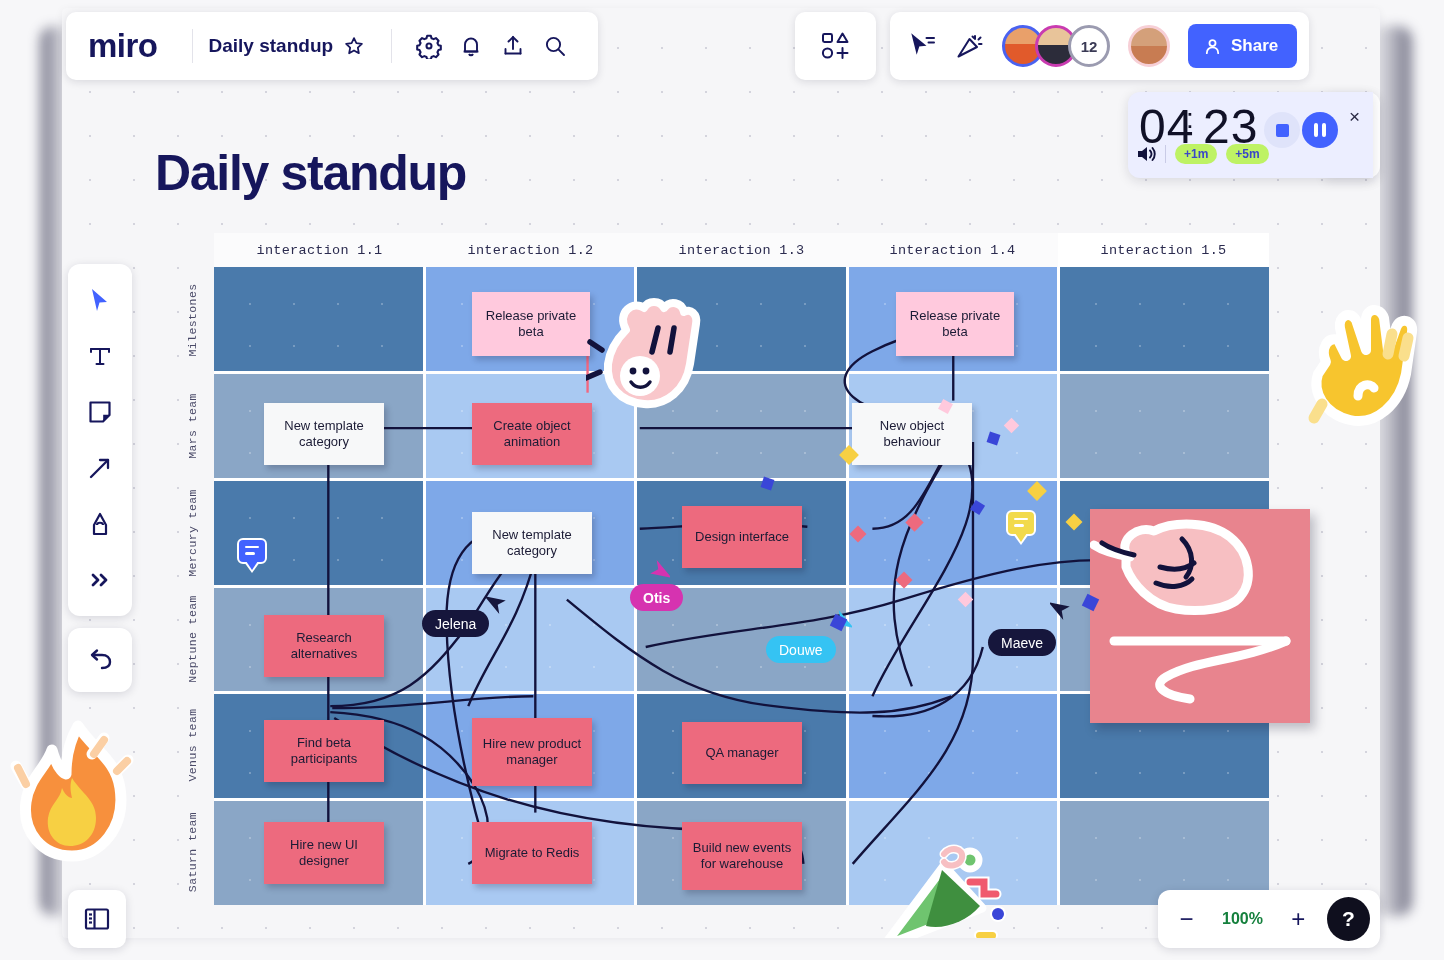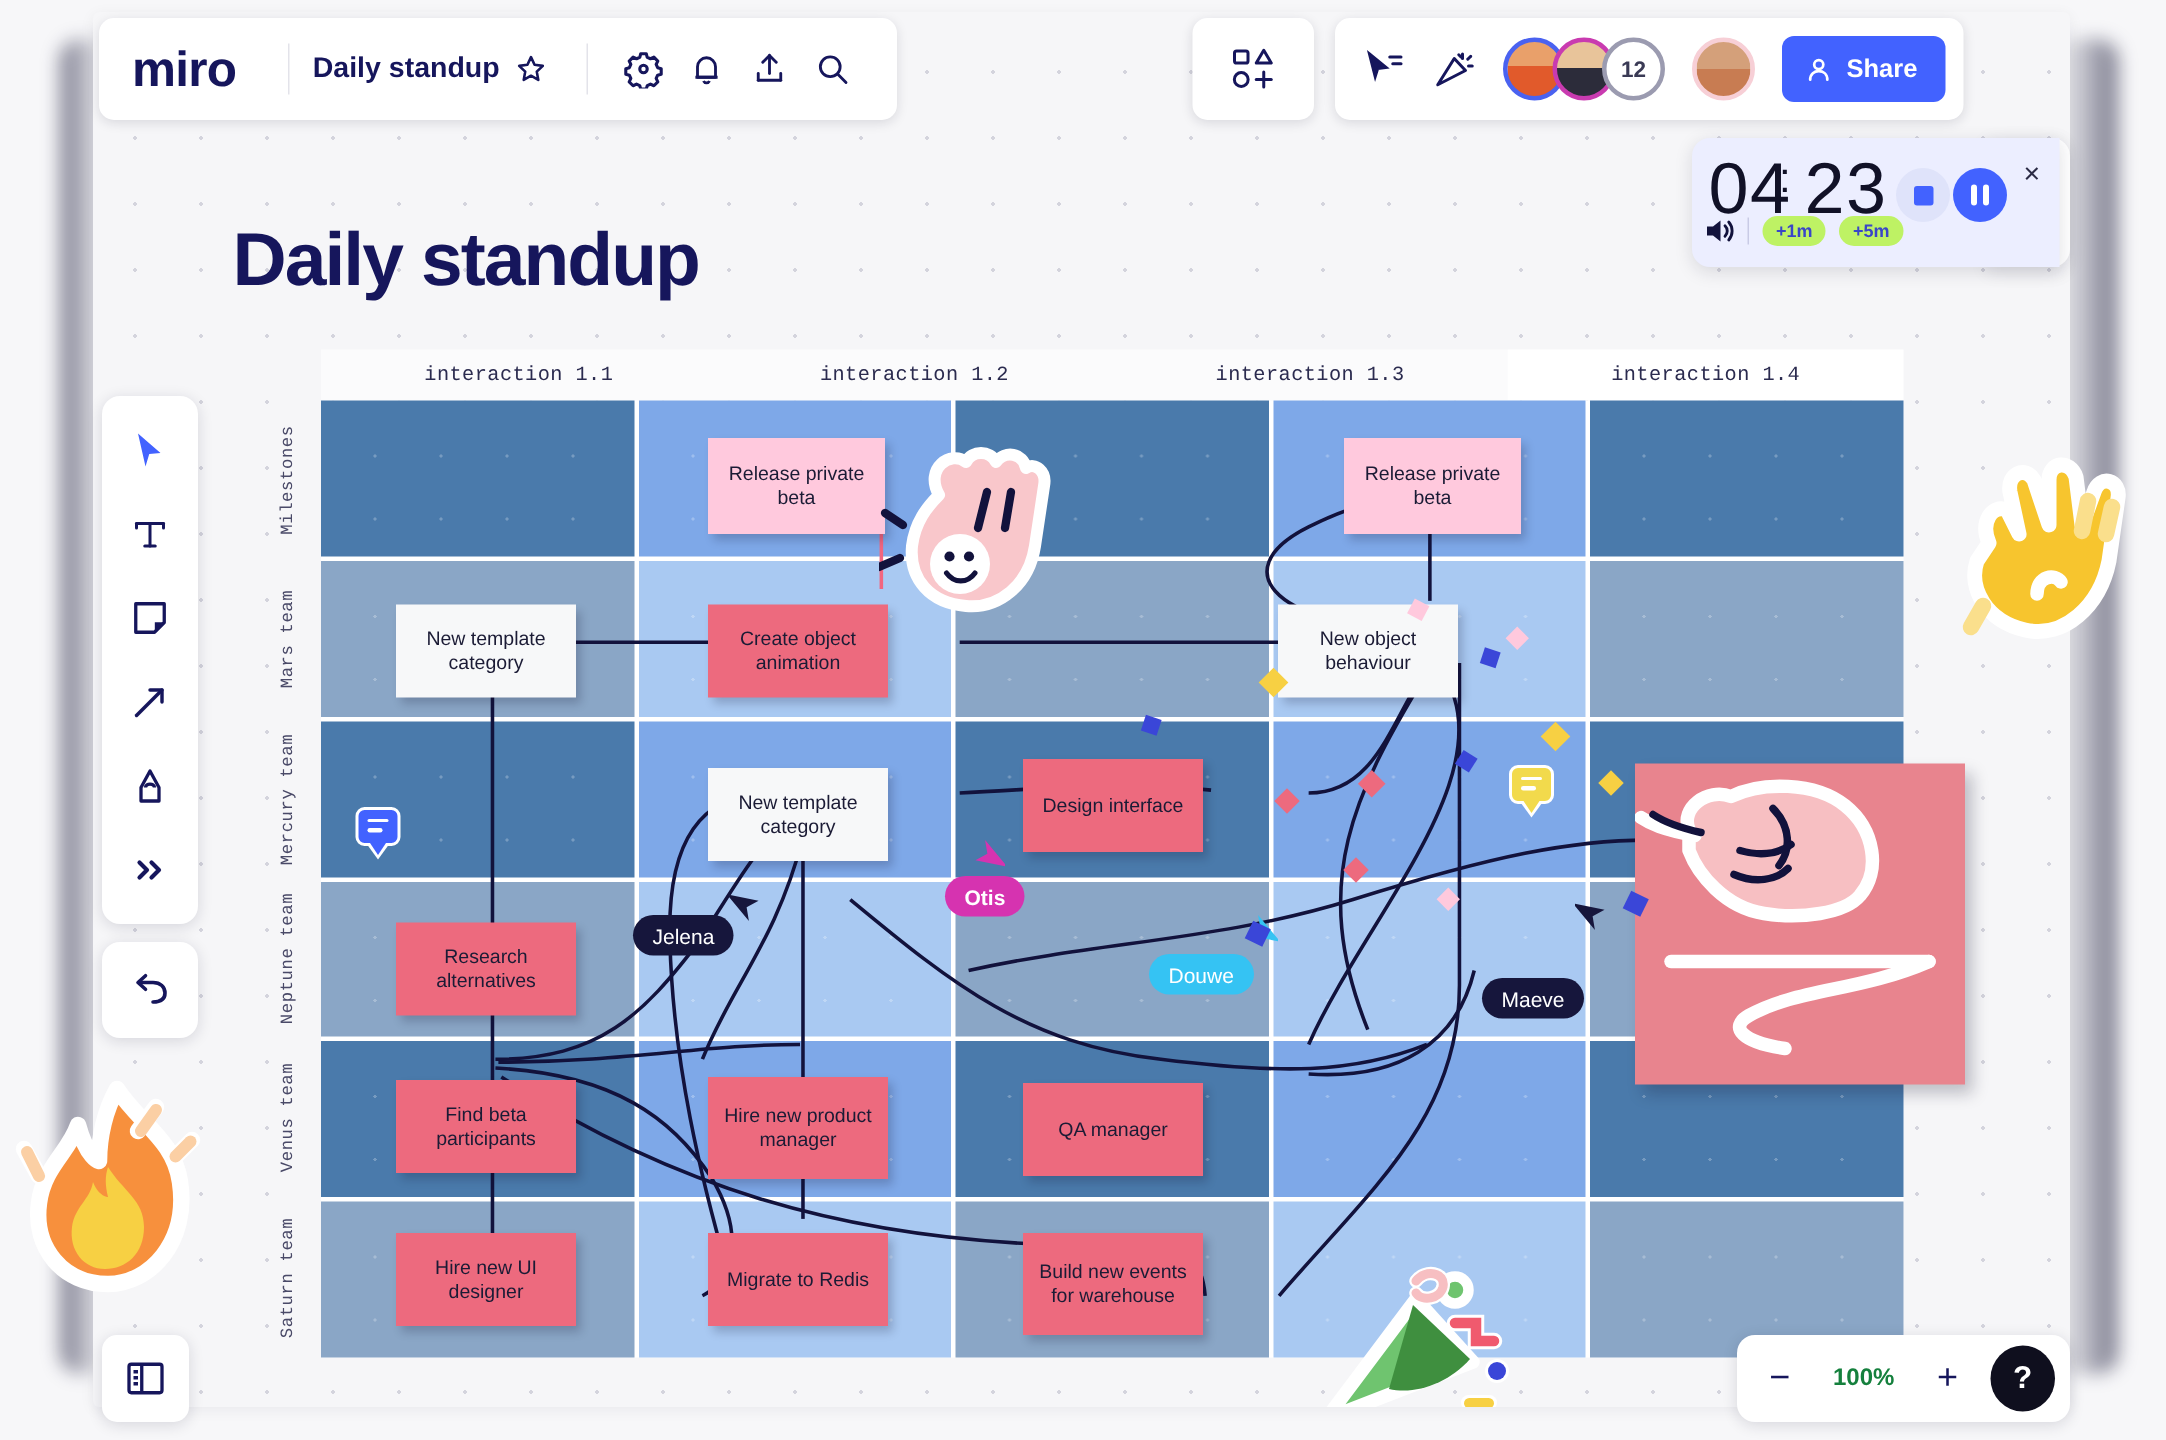--- a/index.html
+++ b/index.html
@@ -261,20 +261,21 @@
 
     <div class="board-title" style="left:93px; top:136px;">Daily standup</div>
 
     <div class="matrix" style="left:152px; top:225px;">
 
       <div class="col-header-row">
         <div class="col-header">interaction 1.1</div>
         <div class="col-header">interaction 1.2</div>
         <div class="col-header">interaction 1.3</div>
         <div class="col-header">interaction 1.4</div>
+        <div class="col-header">interaction 1.5</div>
       </div>
 
       <div class="row-labels">
         <div class="row-label">
             <span>Milestones</span>
           </div>
         <div class="row-label">
             <span>Mars team</span>
           </div>
         <div class="row-label">
@@ -424,21 +425,21 @@
     <div class="cursor-tag" style="left:568px; top:576px; background:#d633b0;font-weight:bold;">Otis</div>
 
     <svg class="cursor-arrow" style="left:768px; top:600px;" width="22" height="26" viewBox="0 0 22 26">
       <path d="M2 2 L20 14 L11 15 L9 24 Z" fill="#35c3f3" transform="rotate(158 11 13)"></path>
     </svg>
     <div class="cursor-tag" style="left:704px; top:628px; background:#35c3f3;">Douwe</div>
 
     <svg class="cursor-arrow" style="left:988px; top:588px;" width="22" height="26" viewBox="0 0 22 26">
       <path d="M2 2 L20 14 L11 15 L9 24 Z" fill="#16163c" transform="rotate(-22 11 13)"></path>
     </svg>
-    <div class="cursor-tag" style="left:926px; top:644px; background:#16163c;">Maeve</div>
+    <div class="cursor-tag" style="left:926px; top:621px; background:#16163c;">Maeve</div>
 
     <div class="overlay-note" style="left:1028px; top:501px;">
       <svg width="220" height="214" viewBox="0 0 220 214">
         <g>
           <path d="M36 44 C 30 30 48 16 64 22 C 84 12 120 12 140 28 C 160 44 164 72 150 88
                    C 140 100 110 104 86 100 C 60 96 42 74 36 58 Z" fill="#f7bfc2" stroke="#ffffff" stroke-width="9" stroke-linejoin="round"></path>
           <path d="M40 48 C 18 44 10 40 4 36" fill="none" stroke="#ffffff" stroke-width="9" stroke-linecap="round"></path>
           <path d="M44 46 C 26 42 18 38 12 34" fill="none" stroke="#12123c" stroke-width="5" stroke-linecap="round"></path>
           <path d="M92 30 C 104 42 104 58 96 68" fill="none" stroke="#12123c" stroke-width="5" stroke-linecap="round"></path>
           <path d="M70 58 C 84 62 96 60 104 54" fill="none" stroke="#12123c" stroke-width="5" stroke-linecap="round"></path>

